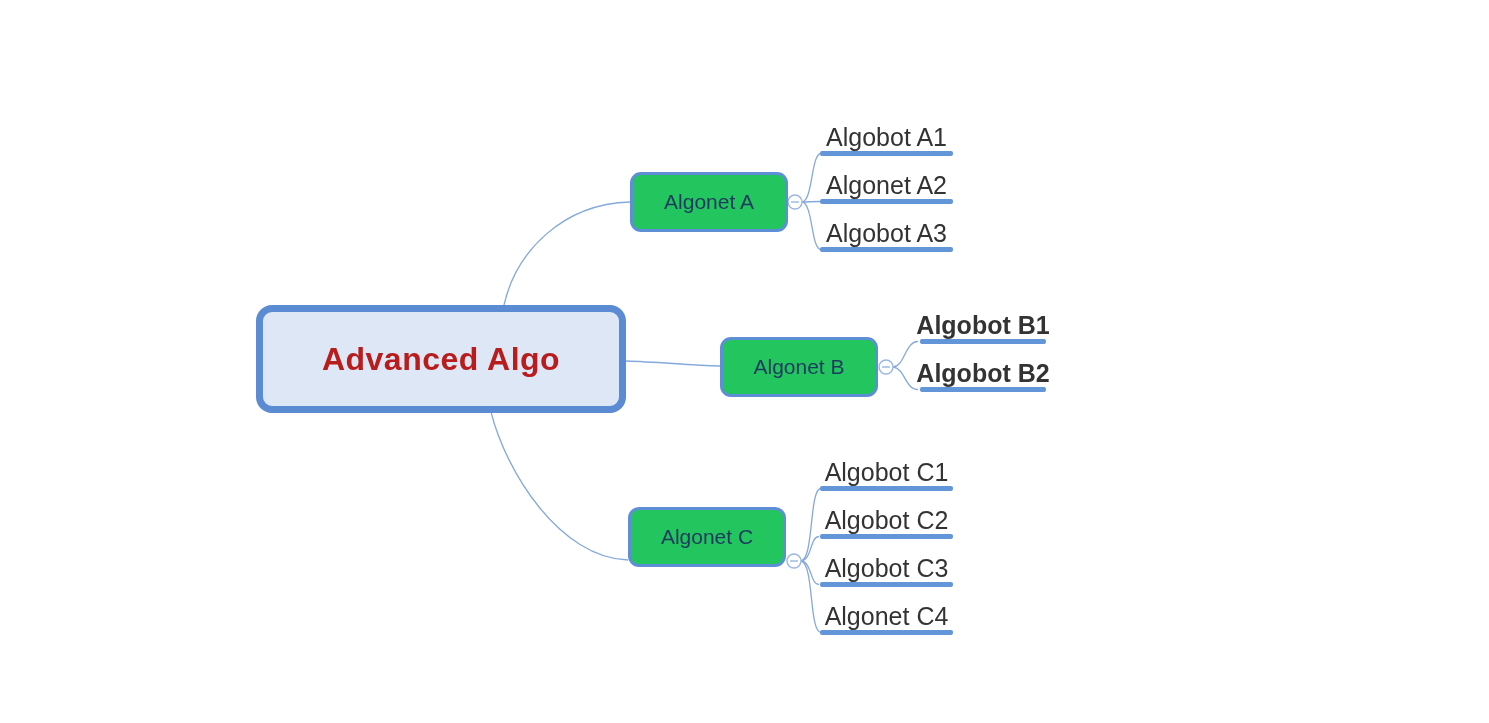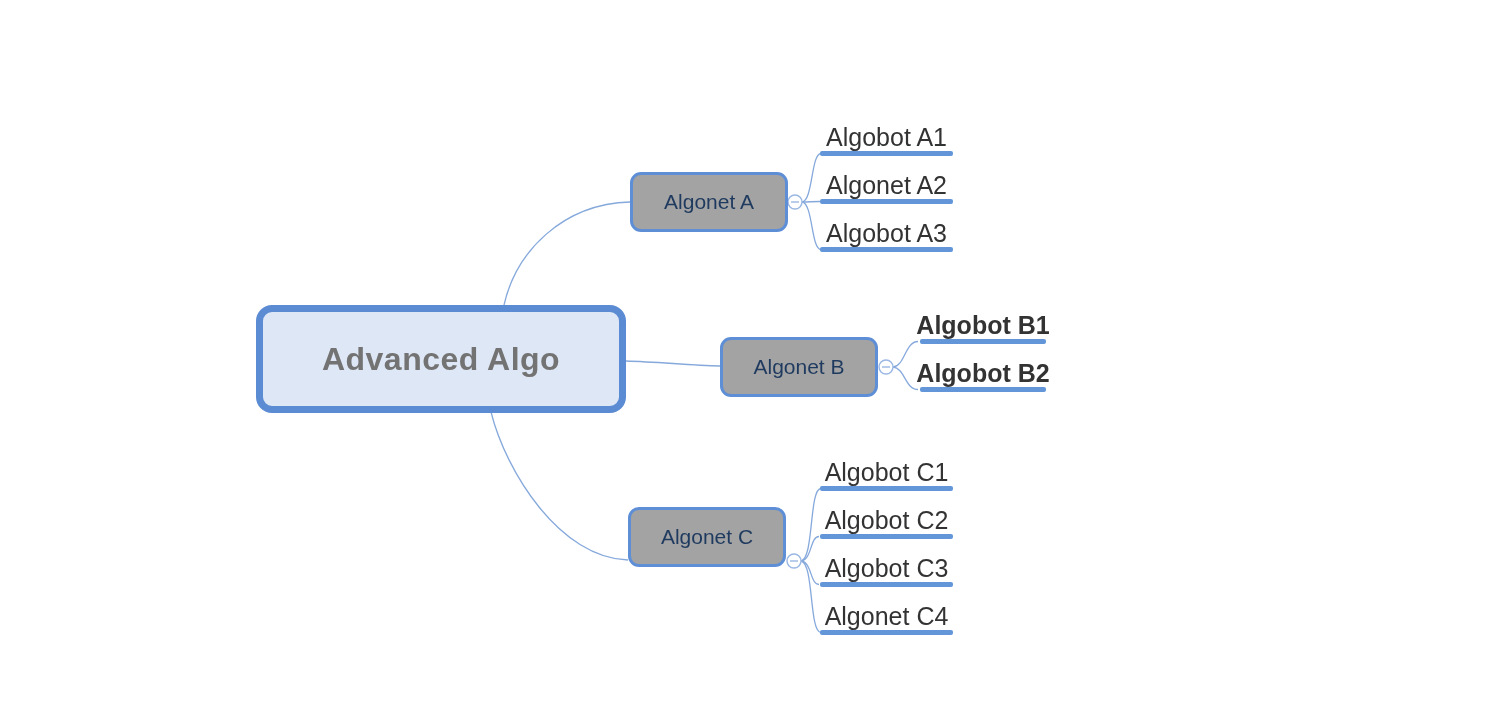--- a/index.html
+++ b/index.html
@@ -25,28 +25,28 @@
     box-sizing: border-box;
     z-index: 2;
     cursor: default;
   }
   .root-node {
     left: 256px; top: 305px;
     width: 370px; height: 108px;
     background: #dee7f5;
     border: 7px solid #5b8bd3;
     border-radius: 16px;
-    color: #737373;
+    color: #b91c1c;
     font-size: 32px;
     font-weight: 600;
     letter-spacing: 0.5px;
   }
   .branch-node {
     width: 158px; height: 60px;
-    background: #a3a3a3;
+    background: #22c55e;
     border: 3px solid #5e8fd6;
     border-radius: 11px;
     color: #1f3a5f;
     font-size: 21px;
     font-weight: 400;
   }
   #branch-a { left: 630px; top: 172px; }
   #branch-b { left: 720px; top: 337px; }
   #branch-c { left: 628px; top: 507px; }
   .leaf {

